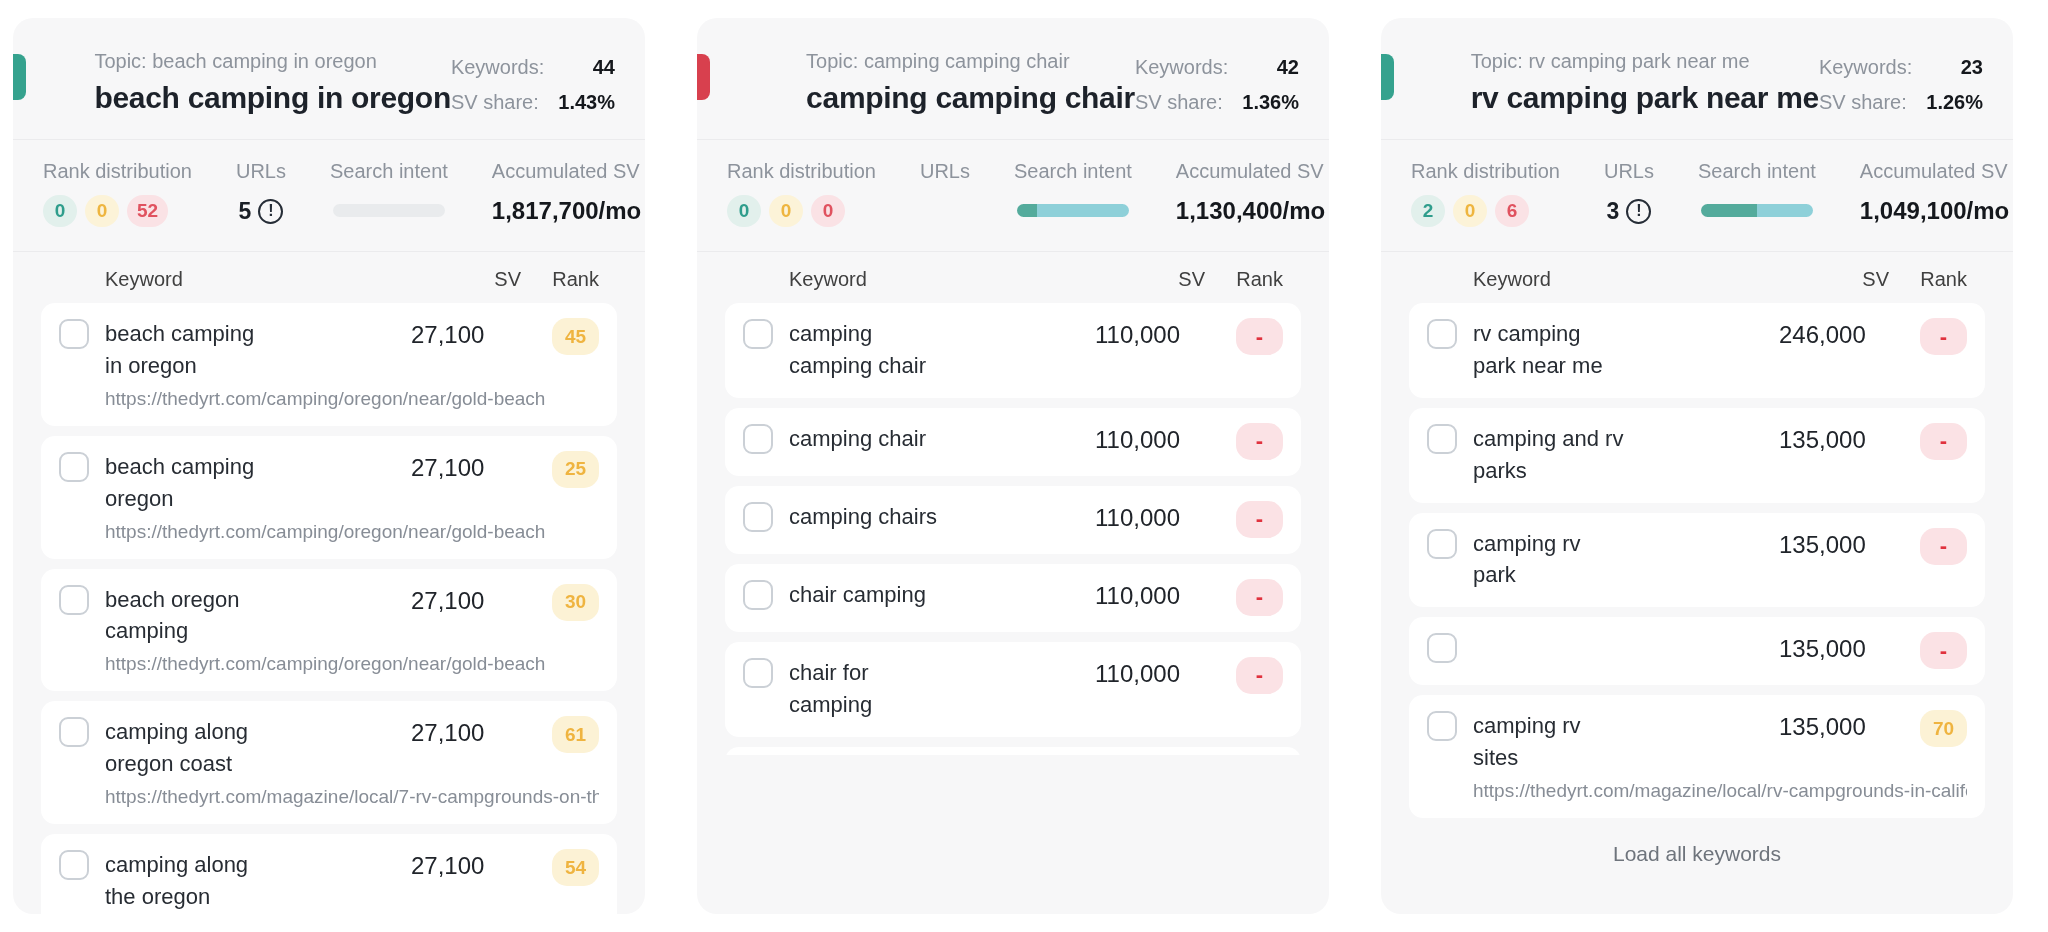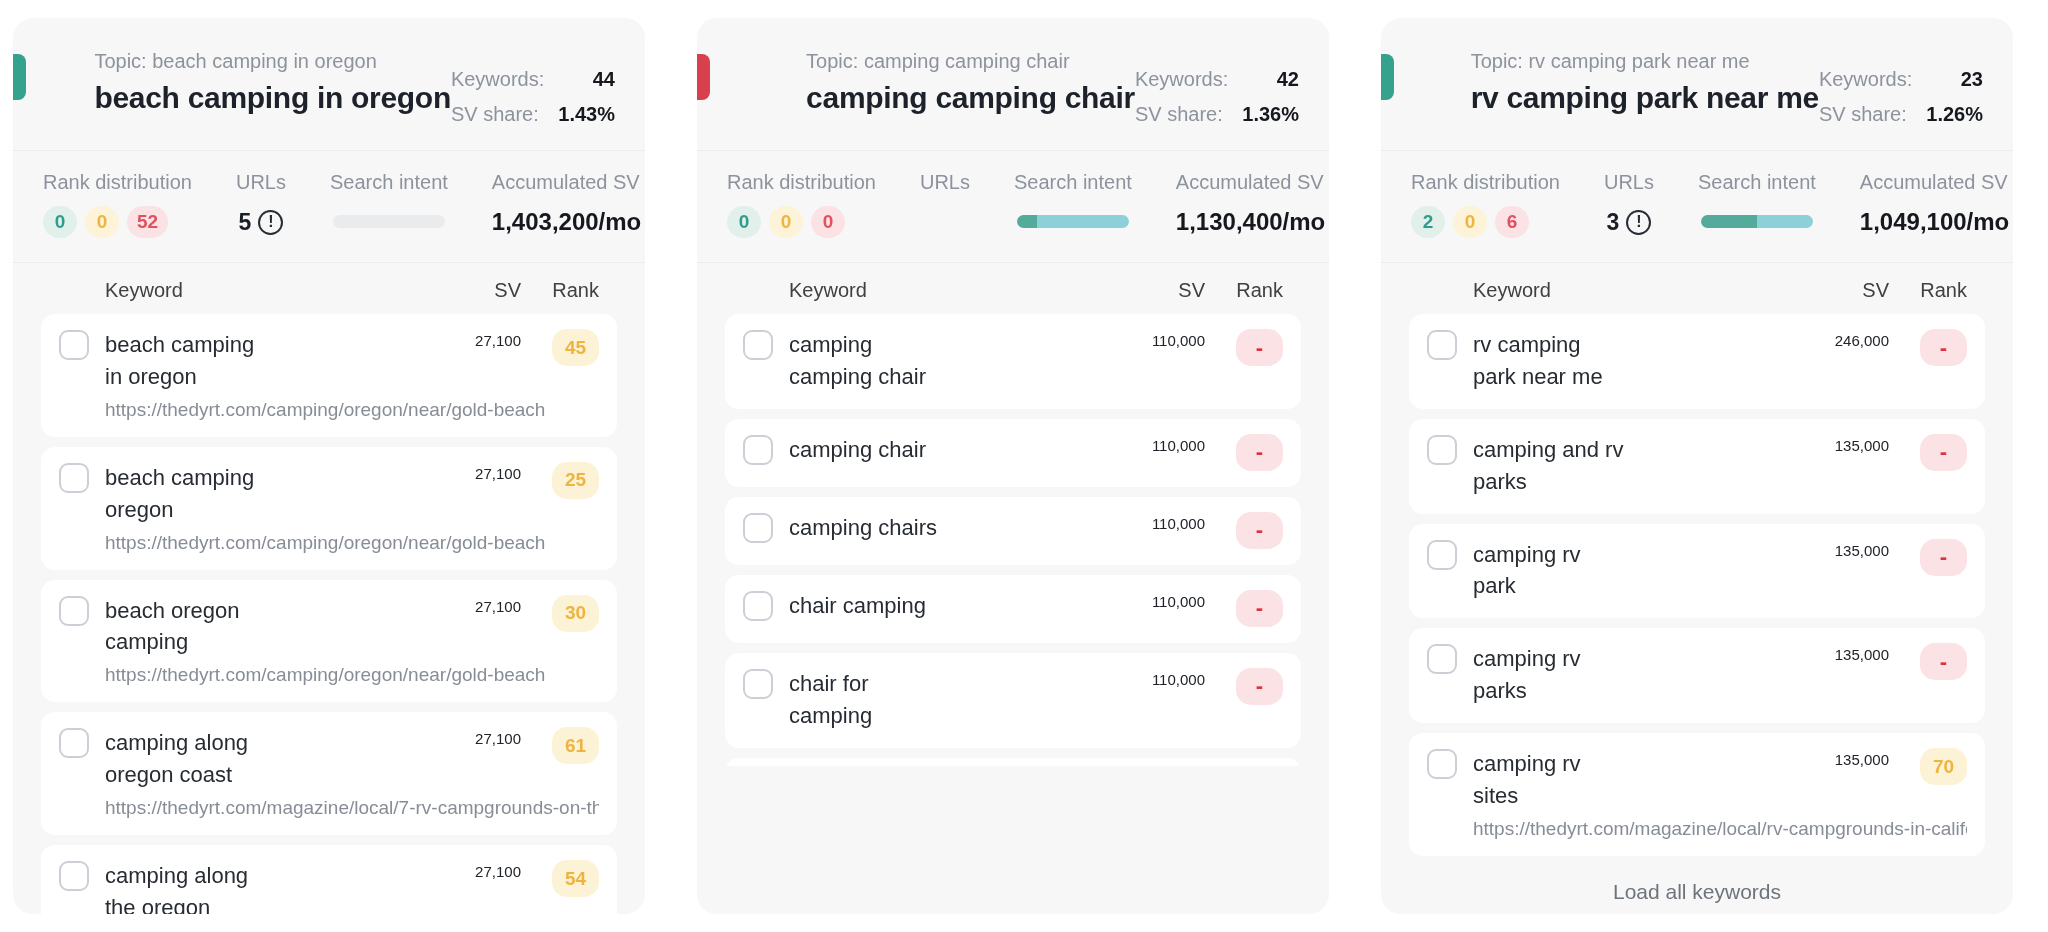--- a/index.html
+++ b/index.html
@@ -31,21 +31,21 @@
   }
   .card-header {
     display: flex;
     justify-content: flex-end;
     align-items: flex-start;
     padding: 32px 30px 24px 30px;
     border-bottom: 1px solid rgba(17,24,39,0.05);
   }
   .topic-label { font-size: 20px; color: #8d939c; margin-bottom: 8px; }
   .topic-title { font-size: 30px; font-weight: 700; color: #1d222a; letter-spacing: -0.3px; }
-  .header-metrics { display: grid; grid-template-columns: auto auto; column-gap: 14px; row-gap: 12px; margin-top: 18px; }
+  .header-metrics { display: grid; grid-template-columns: auto auto; column-gap: 14px; row-gap: 12px; margin-top: 6px; }
   .metric-label { font-size: 20px; color: #8d939c; text-align: left; white-space: nowrap; }
   .metric-value { font-size: 20px; font-weight: 700; color: #15181d; text-align: right; }
   .stats-row {
     display: flex;
     justify-content: space-between;
     align-items: flex-start;
     padding: 20px 30px 24px 30px;
     border-bottom: 1px solid rgba(17,24,39,0.05);
     gap: 44px;
   }
@@ -105,21 +105,21 @@
   .checkbox {
     width: 30px; height: 30px;
     border: 2px solid #cbd0d6;
     border-radius: 9px;
     background: #ffffff;
     flex: 0 0 auto;
     margin-top: 1px;
   }
   .kw { flex: 1; margin-left: 16px; font-size: 22px; color: #272c33; line-height: 1.45; max-width: 296px; }
   .kw-spacer { flex: 1; }
-  .sv-val { width: 110px; text-align: right; font-size: 15px; color: #20242a; margin-top: 3px; }
+  .sv-val { width: 110px; text-align: left; font-size: 24px; color: #20242a; margin-top: 3px; }
   .badge-cell { width: 56px; margin-left: 22px; display: flex; justify-content: flex-end; }
   .rank-badge {
     min-width: 47px; height: 37px;
     border-radius: 15px;
     display: inline-flex; align-items: center; justify-content: center;
     font-size: 19px; font-weight: 700;
   }
   .rank-badge.amber { background: #fcf2d5; color: #efb440; }
   .rank-badge.red   { background: #fbe2e5; color: #e0323e; font-size: 22px; }
   .krow-url {
@@ -169,21 +169,21 @@
         </div>
       </div>
       <div class="stat-col stat-col-intent">
         <div class="stat-label">Search intent</div>
         <div class="intent-bar">
             <div class="intent-seg" style="width: 100%; background: rgb(233, 235, 237);"></div>
           </div>
       </div>
       <div class="stat-col stat-col-sv">
         <div class="stat-label">Accumulated SV</div>
-        <div class="accum-value">1,403,200/mo</div>
+        <div class="accum-value">1,817,700/mo</div>
       </div>
     </div>
     <div class="table-head">
       <div class="th-keyword">Keyword</div>
       <div class="th-sv">SV</div>
       <div class="th-rank">Rank</div>
     </div>
     <div class="rows">
   <div class="krow">
     <div class="krow-main">
@@ -458,21 +458,20 @@
       <div class="badge-cell">
         <span class="rank-badge red">-</span>
       </div>
     </div>
 
   </div>
 
   <div class="krow">
     <div class="krow-main">
       <div class="checkbox"></div>
-      <div class="kw">camping rv parks</div>
       <div class="kw-spacer"></div>
       <div class="sv-val">135,000</div>
       <div class="badge-cell">
         <span class="rank-badge red">-</span>
       </div>
     </div>
 
   </div>
 
   <div class="krow">

